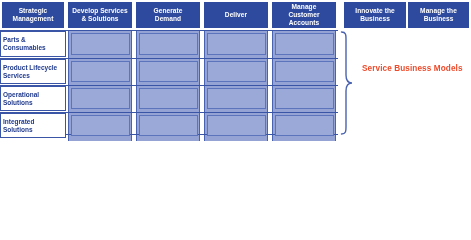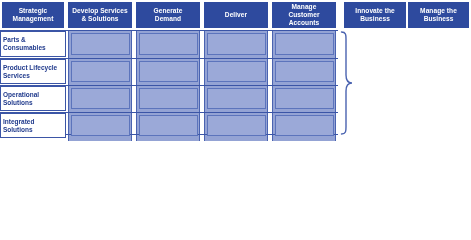--- a/index.html
+++ b/index.html
@@ -212,14 +212,15 @@
   <div class="cell" style="left:139px;top:115px;width:59px;height:21px;"></div>
   <div class="cell" style="left:207px;top:115px;width:59px;height:21px;"></div>
   <div class="cell" style="left:275px;top:115px;width:59px;height:21px;"></div>
 
   <div class="brace">
     <svg width="14" height="104" viewBox="0 0 14 104" xmlns="http://www.w3.org/2000/svg">
       <path d="M1.5 1 C 6 1, 6 4, 6 8 L 6 44 C 6 49, 8 52, 12 52 C 8 52, 6 55, 6 60 L 6 96 C 6 100, 6 103, 1.5 103" fill="none" stroke="#4A63B0" stroke-width="1.4" stroke-linecap="round"></path>
     </svg>
   </div>
 
+  <div class="annot">Service Business Models</div>
 
 </div>
 
 </body></html>

